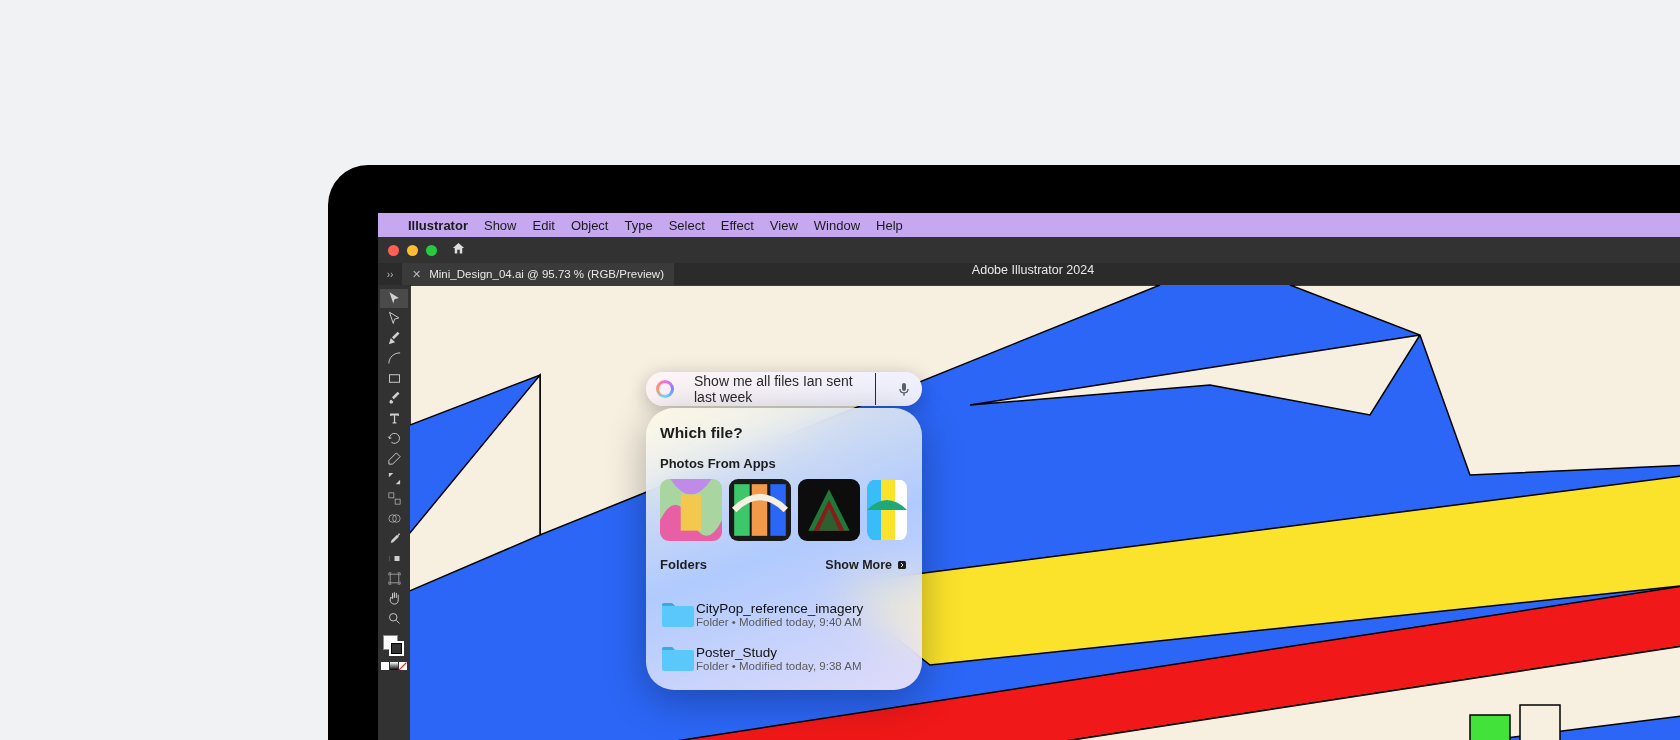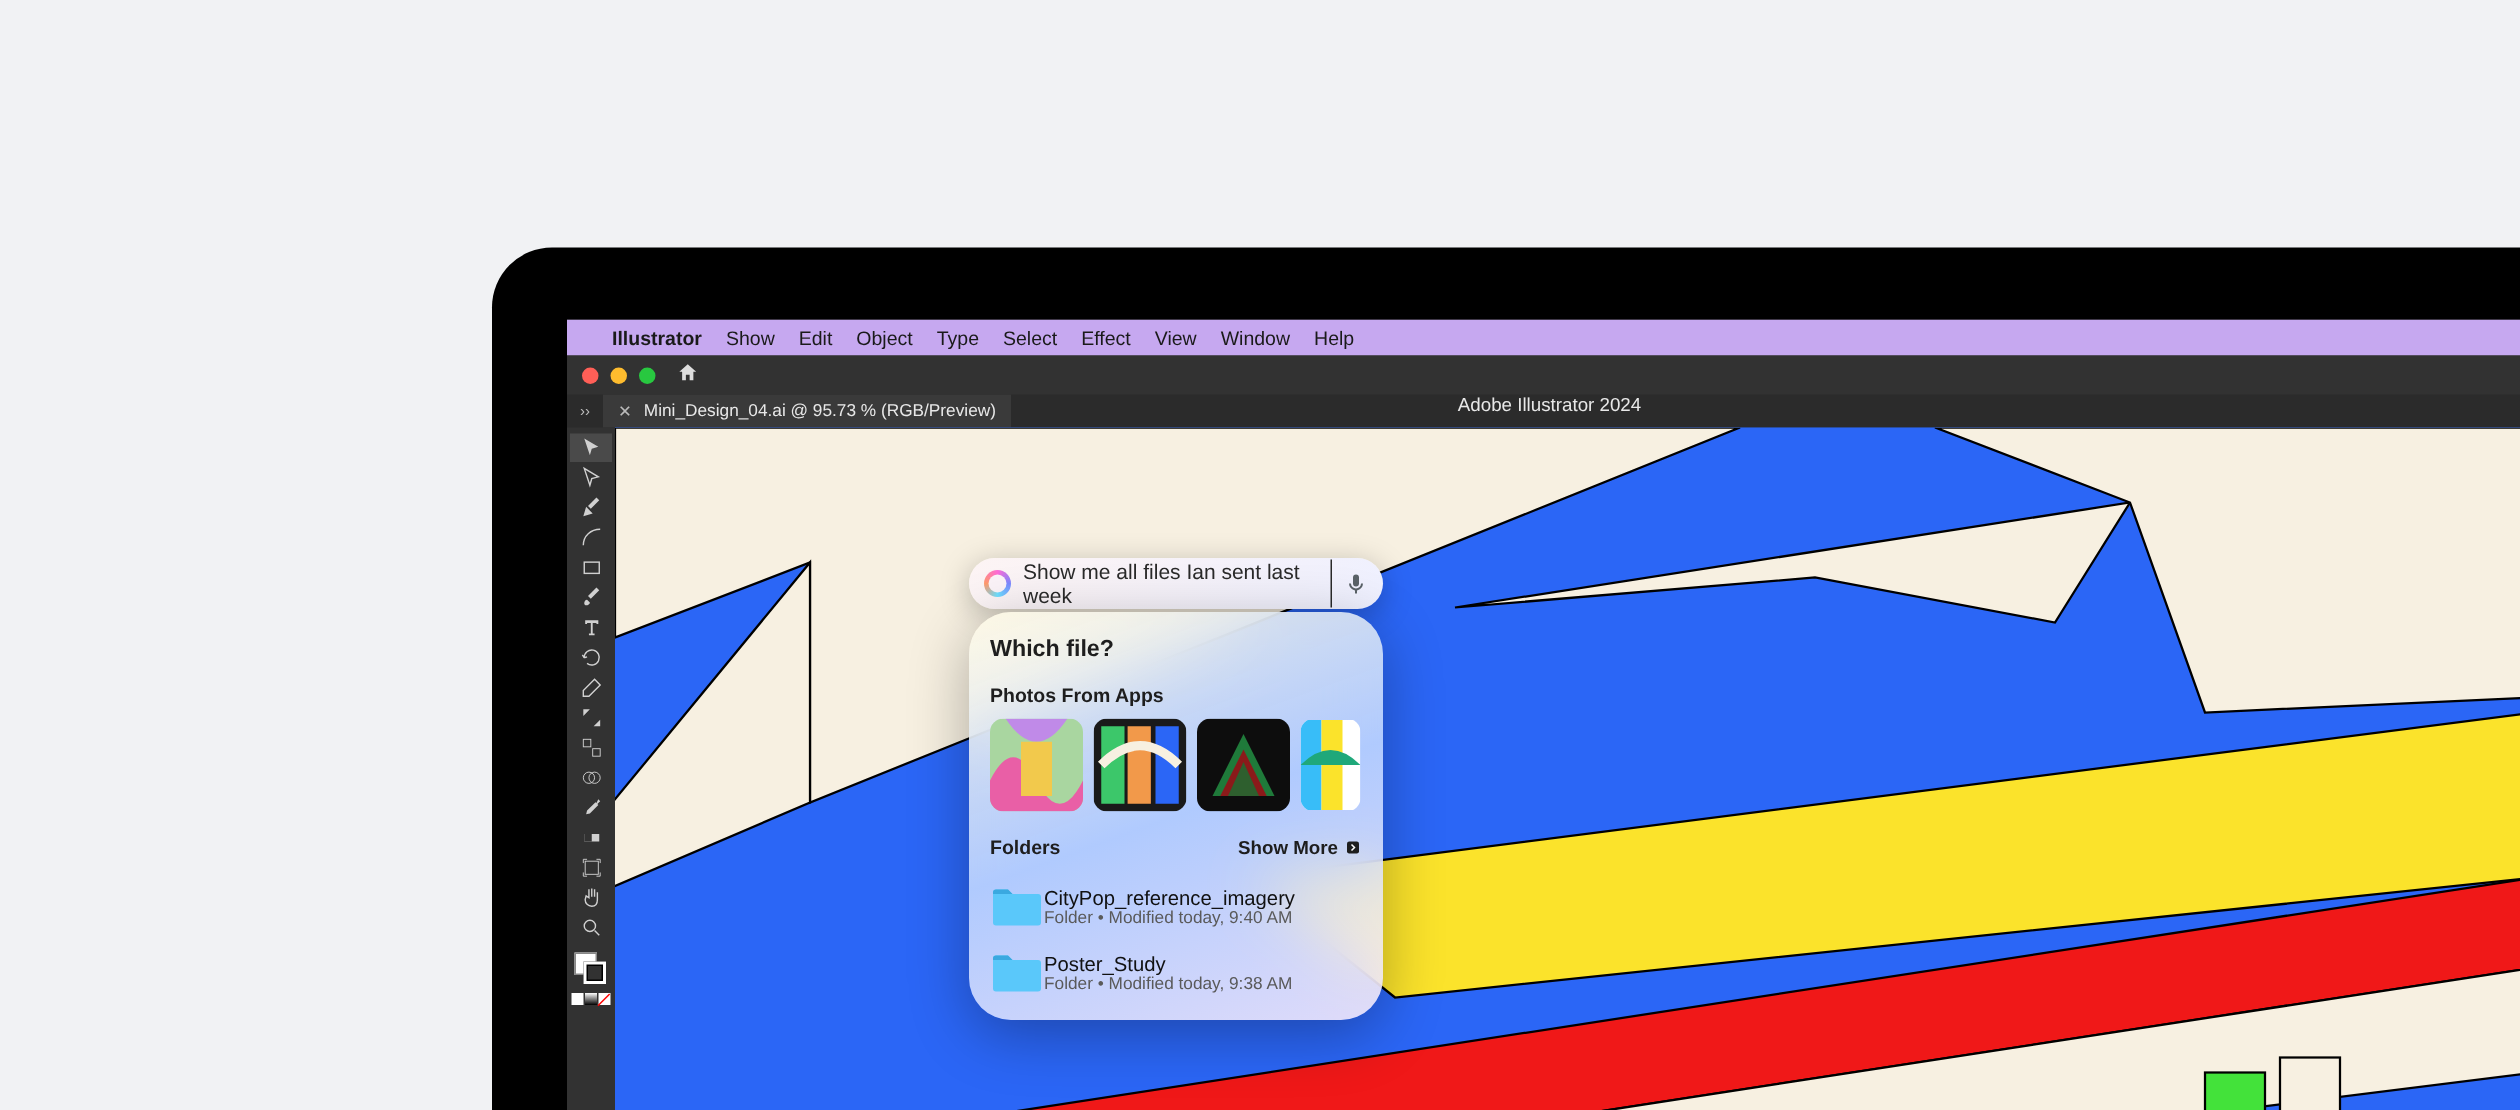--- a/index.html
+++ b/index.html
@@ -86,21 +86,21 @@
 
 .siri-search {
   position: absolute;
   left: 646px; top: 372px;
   width: 276px; height: 34px;
   background: linear-gradient(135deg, #fdf4f4, #eef0ff);
   border-radius: 18px;
   display: flex; align-items: center;
   padding: 0 10px;
   box-shadow: 0 4px 20px rgba(0,0,0,0.25);
-  gap: 8px;
+  gap: 20px;
 }
 .siri-orb { width: 18px; height: 18px; border-radius: 50%; background: conic-gradient(#ff6bd6, #7b88ff, #6de0ff, #ff9a6b, #ff6bd6); position: relative; }
 .siri-orb::after { content:''; position:absolute; inset:3px; border-radius:50%; background:#fbf3f8; }
 .siri-text { flex:1; font-size: 14px; color: #2a2a2a; border-right: 1.5px solid #2a2a2a; padding-right:1px; }
 .mic-icon { width: 16px; height: 16px; color: #5a6268; }
 
 .siri-panel {
   position: absolute;
   left: 646px; top: 408px;
   width: 276px;
@@ -108,21 +108,21 @@
   backdrop-filter: blur(20px);
   border-radius: 28px;
   padding: 16px 14px 10px;
   box-shadow: 0 10px 40px rgba(0,0,0,0.3);
 }
 .siri-heading { font-size: 15.5px; font-weight: 600; color: #1e1e1e; margin-bottom: 14px; }
 .siri-section-title { font-size: 13px; font-weight: 600; color: #1e1e1e; margin-bottom: 8px; }
 .thumbs { display: flex; gap: 7px; margin-bottom: 16px; }
 .thumb { width: 62px; height: 62px; border-radius: 9px; overflow: hidden; flex-shrink: 0; }
 .thumb svg { width:100%; height:100%; }
-.section-row { display: flex; justify-content: space-between; align-items: center; margin-bottom: 10px; }
+.section-row { display: flex; justify-content: space-between; align-items: center; margin-bottom: 20px; }
 .show-more { font-size: 12.5px; font-weight: 600; color: #1e1e1e; display:flex; align-items:center; gap:4px; }
 .folder-item { display: flex; padding: 7px 0; align-items: center; }
 .folder-icon { width: 36px; height: 30px; }
 .folder-icon svg { width: 100%; height: 100%; }
 .folder-info { flex: 1; min-width: 0; }
 .folder-name { font-size: 13.5px; font-weight: 500; color: #111; white-space: nowrap; overflow: hidden; text-overflow: ellipsis; }
 .folder-meta { font-size: 11.5px; color: #5a5a5a; }
 </style>
 </head>
 <body>

